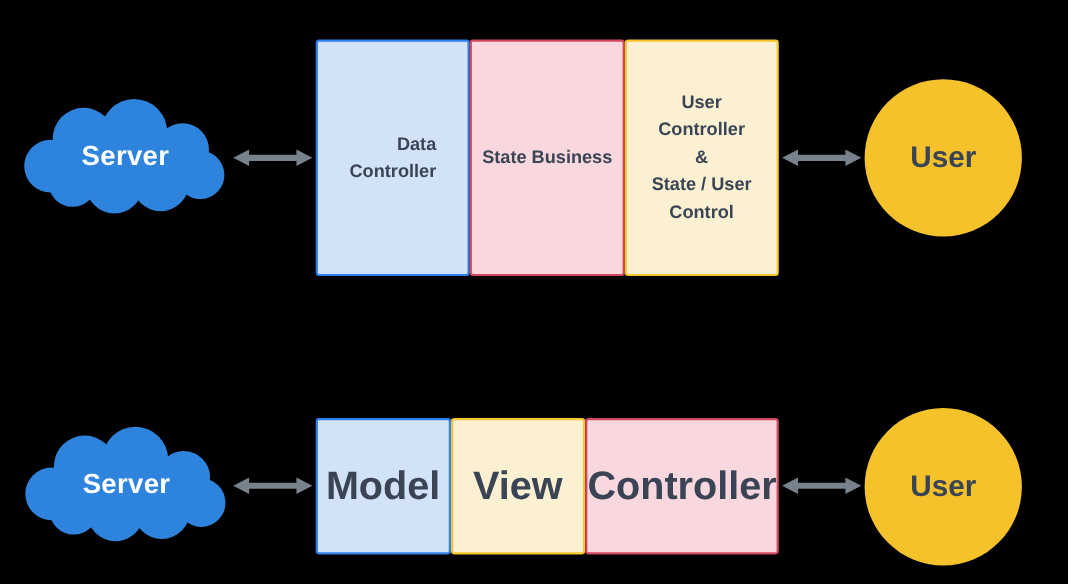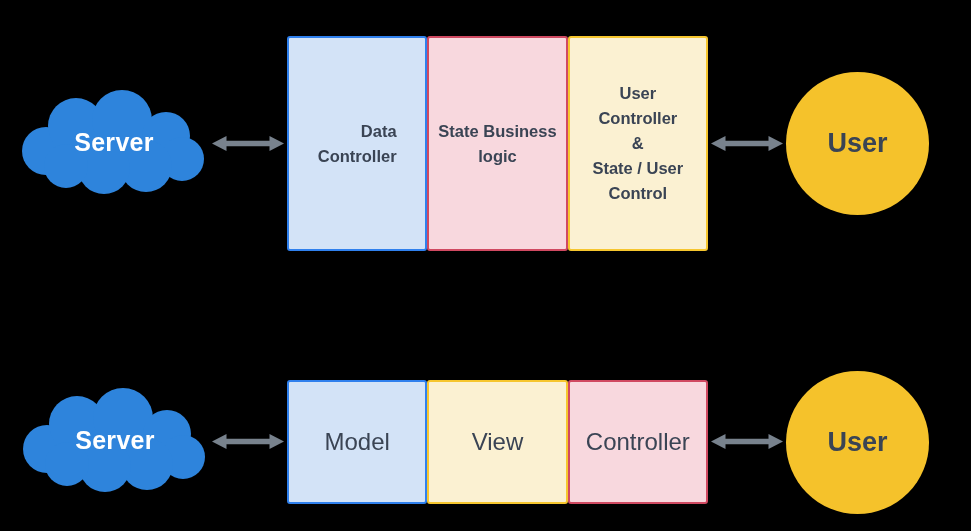--- a/index.html
+++ b/index.html
@@ -72,21 +72,21 @@
     display: flex;
     align-items: center;
     justify-content: center;
     text-align: center;
     color: var(--label-navy);
   }
   .box.blue   { background: var(--box-blue-fill);   border-color: var(--box-blue-border); text-align: right; }
   .box.pink   { background: var(--box-pink-fill);   border-color: var(--box-pink-border); }
   .box.yellow { background: var(--box-yellow-fill); border-color: var(--box-yellow-border); }
   .boxes-top .box-label    { font-size: 16.5px; line-height: 25px; font-weight: 600; }
-  .boxes-bottom .box-label { font-size: 24px;   font-weight: 400; }
+  .boxes-bottom .box-label { font-size: 36px;   font-weight: 700; }
 
   .user-circle {
     position: absolute;
     width: 143px; height: 143px;
     border-radius: 50%;
     background: var(--user-gold);
     display: flex;
     align-items: center;
     justify-content: center;
   }
@@ -129,21 +129,20 @@
   <div class="boxes boxes-top">
     <div class="box blue">
       <div class="box-label">
         <div>Data</div>
         <div>Controller</div>
       </div>
     </div>
     <div class="box pink">
       <div class="box-label">
         <div>State Business</div>
-        <div>logic</div>
       </div>
     </div>
     <div class="box yellow">
       <div class="box-label">
         <div>User</div>
         <div>Controller</div>
         <div>&amp;</div>
         <div>State / User</div>
         <div>Control</div>
       </div>

